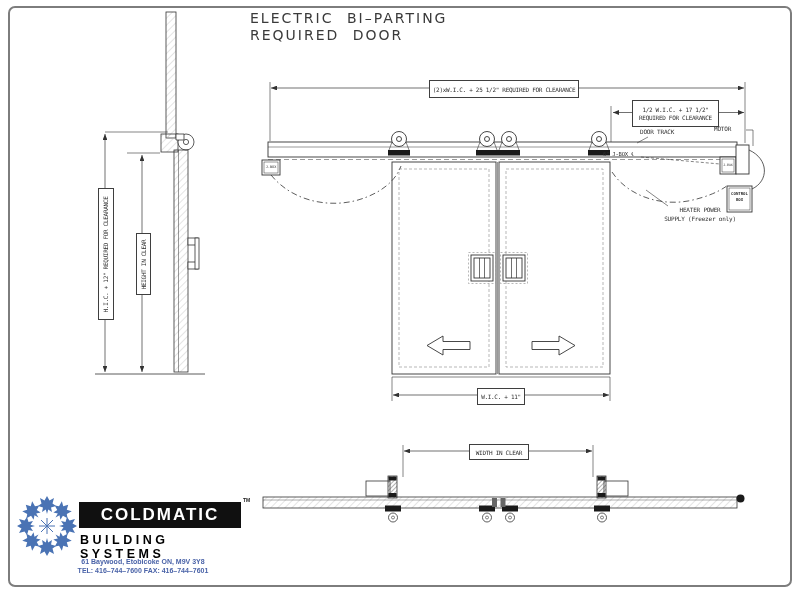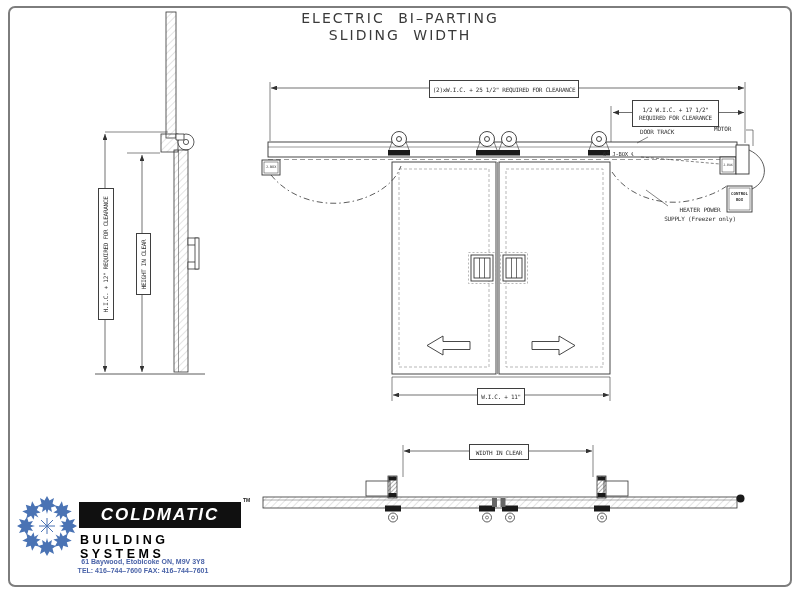--- a/index.html
+++ b/index.html
@@ -1,52 +1,52 @@
 <!DOCTYPE html>
 <html><head>
 <meta charset="utf-8">
 <style>
   html,body{margin:0;padding:0;background:#fff;}
   .page{position:relative;width:800px;height:595px;background:#fff;overflow:hidden;
         font-family:"DejaVu Sans", sans-serif;color:#2f2f2f;}
   .frame{position:absolute;left:8px;top:6px;right:8px;bottom:8px;
          border:2px solid #7d7d7d;border-radius:7px;pointer-events:none;}
-  .title{position:absolute;left:250px;top:10px;width:300px;text-align:center;
+  .title{position:absolute;left:250px;top:10px;width:300px;
          font-size:14px;letter-spacing:2px;word-spacing:7px;color:#3a3a3a;line-height:17px;}
   .art{position:absolute;left:0;top:0;}
   .lbl{position:absolute;background:#fff;font-family:"DejaVu Sans Mono", monospace;
        color:#2f2f2f;white-space:nowrap;}
   .boxed{border:1px solid #3f3f3f;display:flex;align-items:center;justify-content:center;}
   .hlabel{font-size:6px;letter-spacing:-0.3px;}
   .vlabel{display:flex;align-items:center;justify-content:center;}
   .vlabel>span{transform:rotate(-90deg);white-space:nowrap;font-size:6px;letter-spacing:-0.3px;
        font-family:"DejaVu Sans Mono", monospace;}
   .plain{font-size:6px;letter-spacing:-0.2px;background:transparent;}
   .tiny{font-size:3.5px;letter-spacing:0;background:transparent;}
   .ctr{text-align:center;}
   
   .brandbox{position:absolute;left:79px;top:502px;width:162px;height:26px;background:#101010;
         display:flex;align-items:center;justify-content:center;color:#fff;
-        font-family:"Liberation Sans", sans-serif;font-weight:bold;font-size:17px;letter-spacing:2px;font-style:italic;}
+        font-family:"Liberation Sans", sans-serif;font-weight:bold;font-size:17px;letter-spacing:2px;}
   .tm{position:absolute;left:243px;top:497px;font-size:5px;font-weight:bold;color:#222;
       font-family:"Liberation Sans", sans-serif;}
   .tagline{position:absolute;left:80px;top:533px;width:164px;color:#000000;
       font-family:"Liberation Sans", sans-serif;font-weight:600;font-size:12.5px;letter-spacing:3.5px;}
   .address{position:absolute;left:40px;top:558px;width:206px;text-align:center;color:#4a63a8;
       font-family:"Liberation Sans", sans-serif;font-weight:bold;font-size:7px;line-height:8.5px;}
 </style>
 </head>
 <body>
 
 <div class="page">
   <div class="frame"></div>
 
   <div class="title">
     <div>ELECTRIC BI–PARTING</div>
-    <div>SLIDING WIDTH</div>
+    <div>REQUIRED DOOR</div>
   </div>
 
   <svg class="art" width="800" height="595" viewBox="0 0 800 595">
     <defs>
       <marker id="arr" viewBox="0 0 10 8" refX="10" refY="4" markerWidth="9" markerHeight="7" orient="auto">
         <path d="M0,0 L10,4 L0,8 Z" fill="#333"></path>
       </marker>
       <pattern id="hatch" width="5" height="5" patternUnits="userSpaceOnUse" patternTransform="rotate(45)">
         <line x1="0" y1="0" x2="0" y2="5" stroke="#bdbdbd" stroke-width="0.8"></line>
       </pattern>

